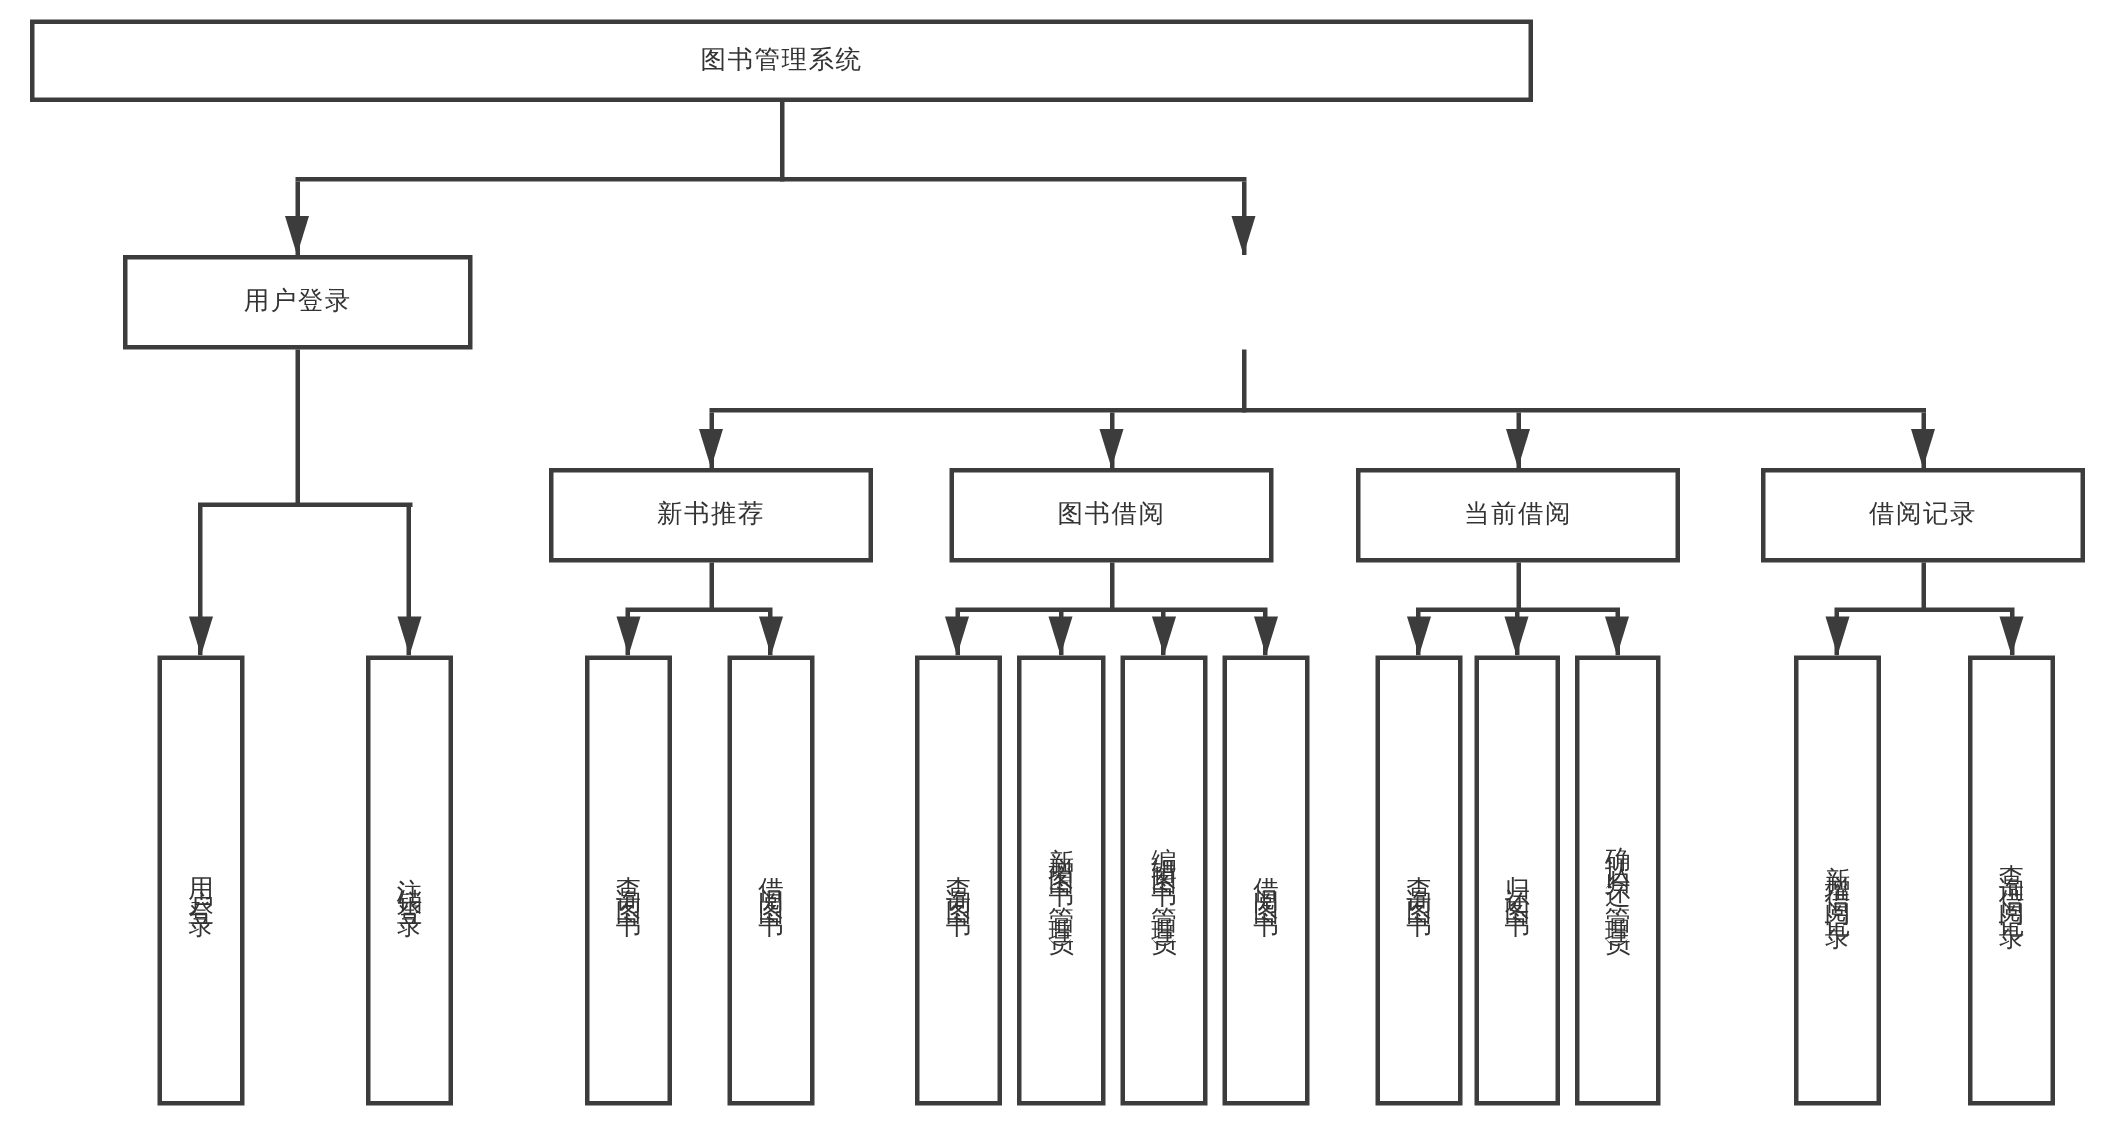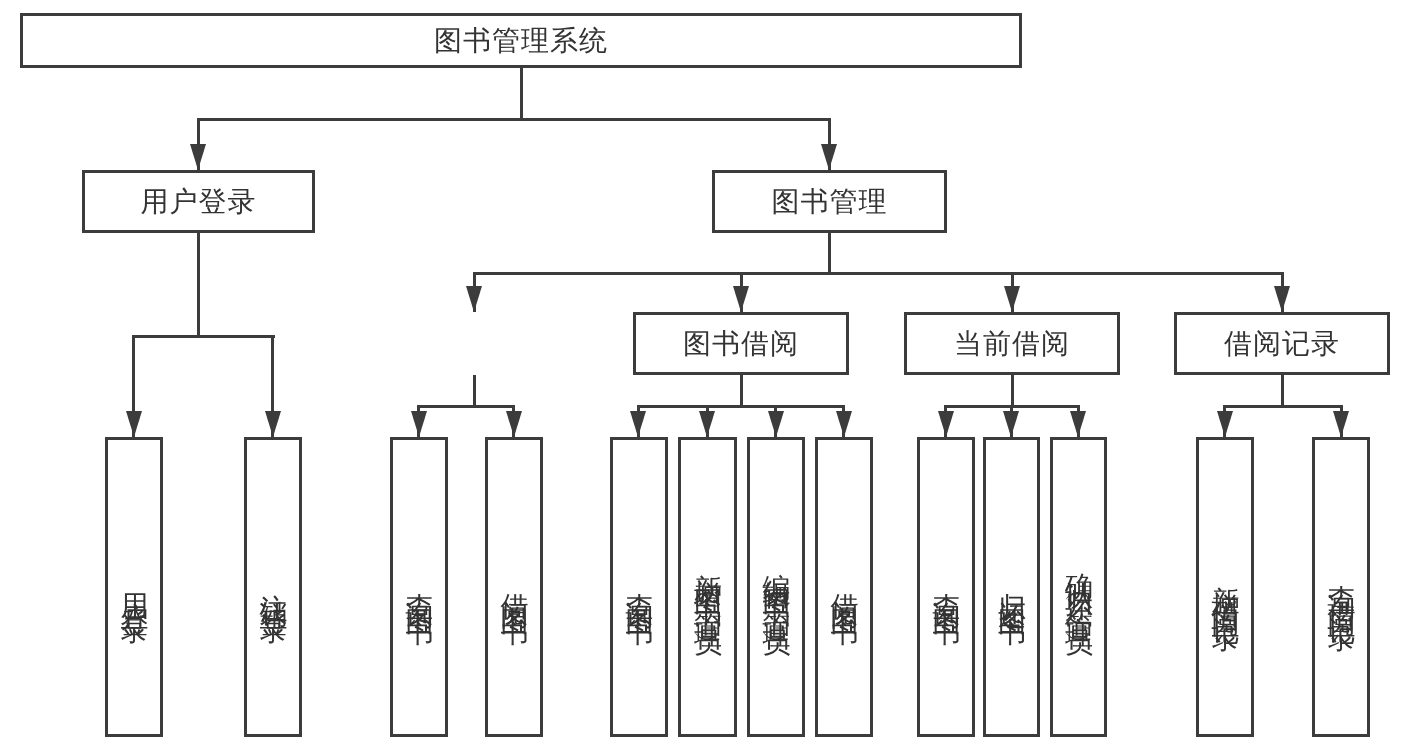--- a/index.html
+++ b/index.html
@@ -18,21 +18,21 @@
   }
   .box{
     position:absolute;
     box-sizing:border-box;
     border:3px solid var(--stroke);
     background:#fff;
     display:flex;align-items:center;justify-content:center;
   }
   .label{
     color:var(--ink);
-    font-size:28px;
+    font-size:17px;
     line-height:1.2;
     letter-spacing:1px;
     white-space:nowrap;
   }
   .tall .label{
     writing-mode:vertical-rl;
     letter-spacing:8px;
     line-height:1;
   }
   .hline,.vline{position:absolute;background:var(--stroke);}
@@ -66,42 +66,42 @@
   <div class="vline" style="left:520px;top:68px;height:53px;"></div>
   <div class="hline" style="left:197px;top:118px;width:634px;"></div>
   <div class="vline" style="left:197px;top:121px;height:49px;"></div>
   <div class="vline" style="left:828px;top:121px;height:49px;"></div>
   <div class="arrow" style="left:190px;top:144px;"></div>
   <div class="arrow" style="left:821px;top:144px;"></div>
 
   <div class="box" style="left:82px;top:170px;width:233px;height:63px;">
     <span class="label">用户登录</span>
   </div>
-  <div class="box" style="left:712px;top:170px;width:235px;height:63px;">
-    <span class="label">图书管理</span>
-  </div>
 
   <div class="vline" style="left:197px;top:233px;height:105px;"></div>
   <div class="hline" style="left:132px;top:335px;width:143px;"></div>
   <div class="vline" style="left:132px;top:338px;height:99px;"></div>
   <div class="vline" style="left:271px;top:338px;height:99px;"></div>
   <div class="arrow" style="left:126px;top:411px;"></div>
   <div class="arrow" style="left:265px;top:411px;"></div>
 
   <div class="vline" style="left:828px;top:233px;height:42px;"></div>
   <div class="hline" style="left:473px;top:272px;width:811px;"></div>
   <div class="vline" style="left:473px;top:275px;height:37px;"></div>
   <div class="vline" style="left:740px;top:275px;height:37px;"></div>
   <div class="vline" style="left:1011px;top:275px;height:37px;"></div>
   <div class="vline" style="left:1281px;top:275px;height:37px;"></div>
   <div class="arrow" style="left:466px;top:286px;"></div>
   <div class="arrow" style="left:733px;top:286px;"></div>
   <div class="arrow" style="left:1004px;top:286px;"></div>
   <div class="arrow" style="left:1274px;top:286px;"></div>
 
+  <div class="box" style="left:366px;top:312px;width:216px;height:63px;">
+    <span class="label">新书推荐</span>
+  </div>
   <div class="box" style="left:633px;top:312px;width:216px;height:63px;">
     <span class="label">图书借阅</span>
   </div>
   <div class="box" style="left:904px;top:312px;width:216px;height:63px;">
     <span class="label">当前借阅</span>
   </div>
   <div class="box" style="left:1174px;top:312px;width:216px;height:63px;">
     <span class="label">借阅记录</span>
   </div>
 

